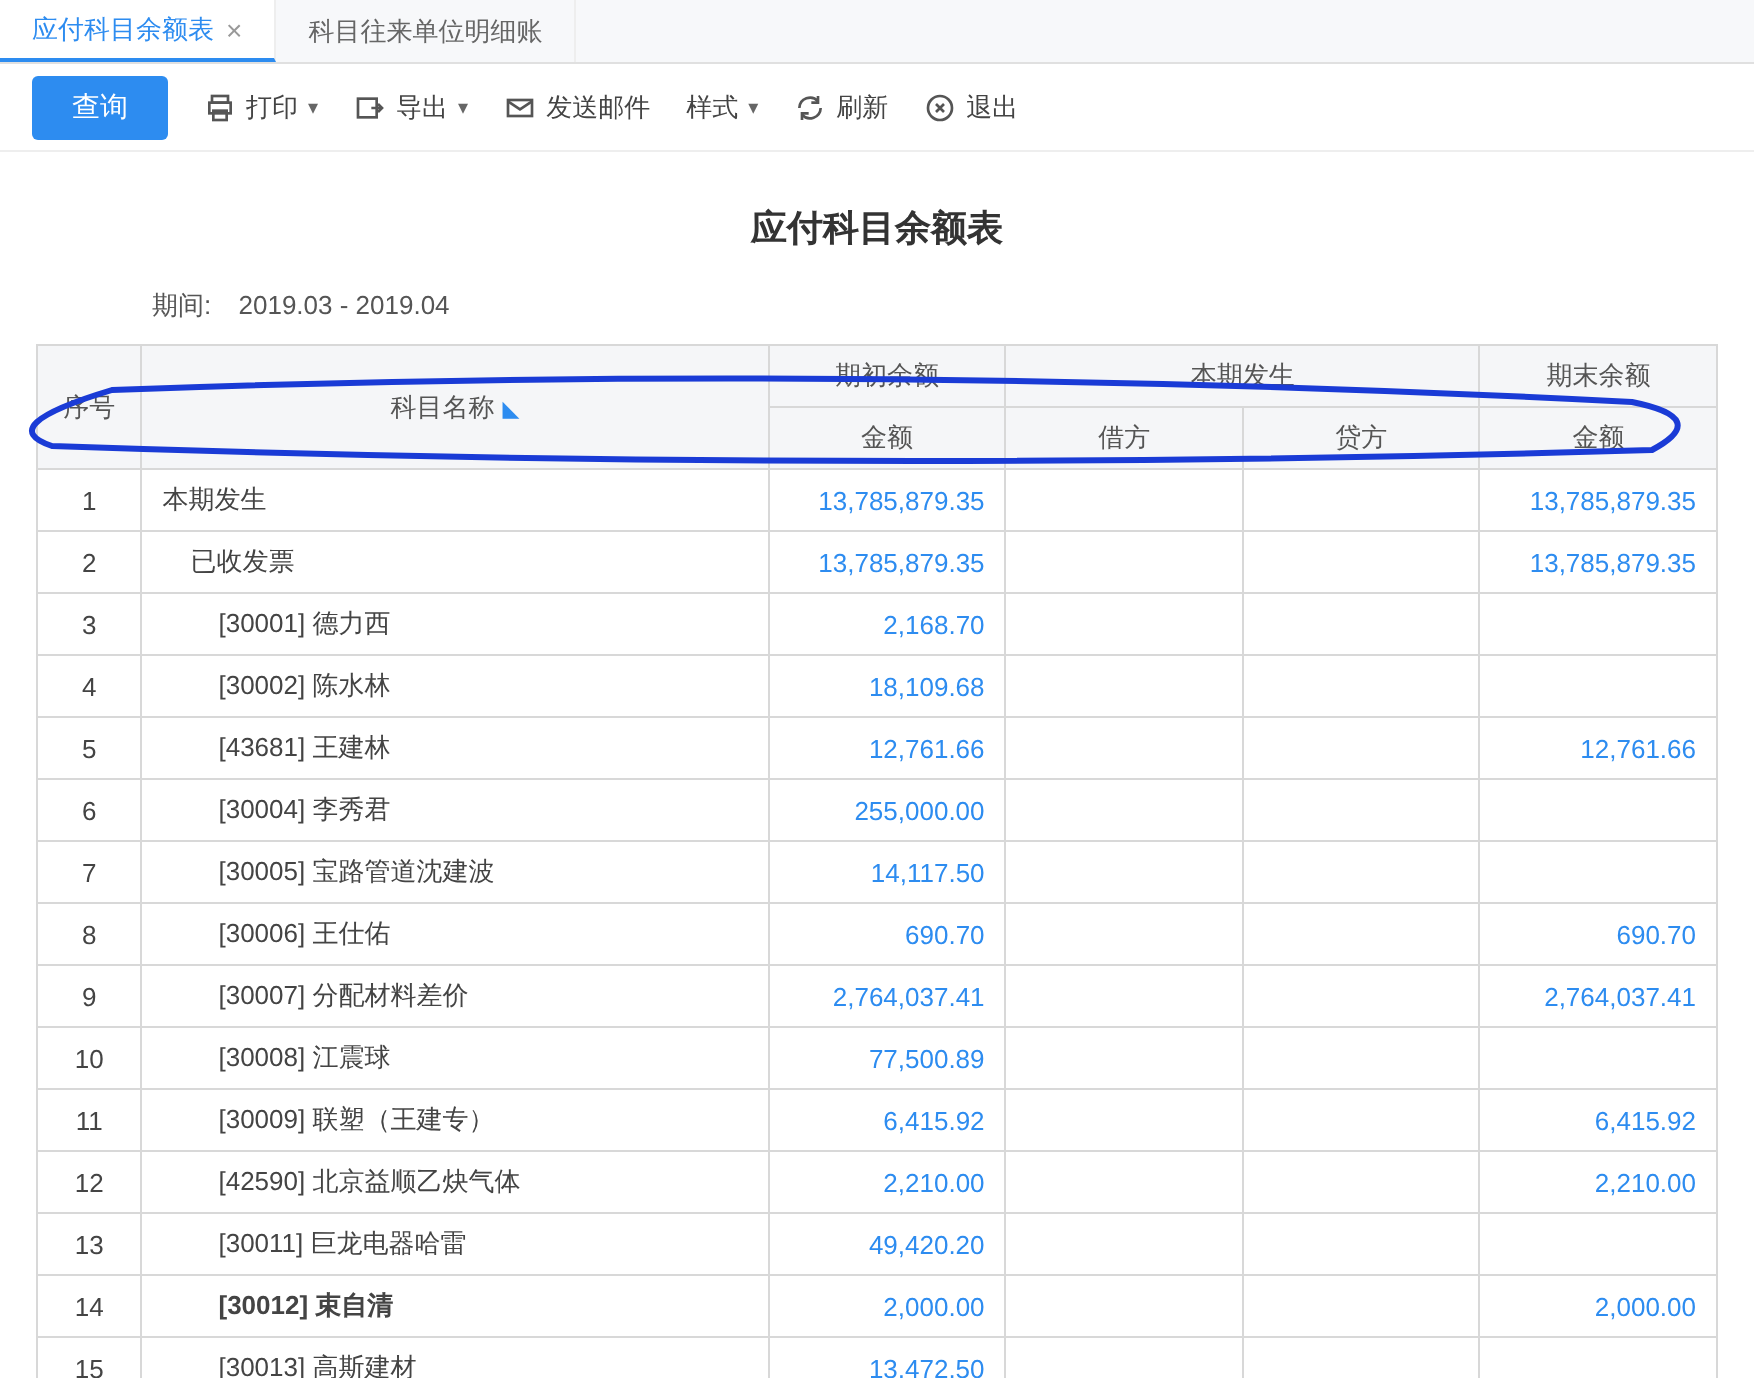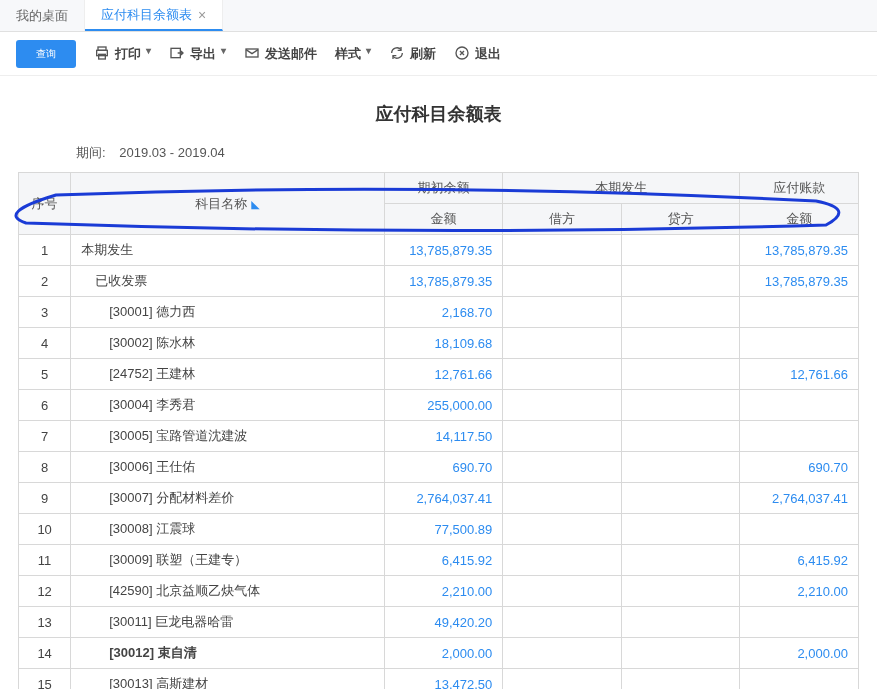--- a/index.html
+++ b/index.html
@@ -4,22 +4,22 @@
 <style>
 * { box-sizing: border-box; margin: 0; padding: 0; }
 body { font-family: "Microsoft YaHei", Arial, sans-serif; font-size: 13px; color: #333; background: #fff; width: 877px; }
 
 .tabs { display: flex; border-bottom: 1px solid #e0e0e0; background: #f7f8fa; height: 32px; align-items: stretch; }
 .tab { padding: 7px 16px; color: #666; cursor: pointer; border-right: 1px solid #eee; display: flex; align-items: center; gap: 6px; }
 .tab.active { color: #2d8cf0; border-bottom: 2px solid #2d8cf0; background: #fff; }
 .tab-close { color: #999; font-size: 14px; line-height: 1; }
 
 .toolbar { display: flex; align-items: center; padding: 6px 16px; gap: 18px; border-bottom: 1px solid #eee; height: 44px; }
-.btn-primary { background: #2d8cf0; color: #fff; border: none; border-radius: 3px; padding: 7px 20px; font-size: 10px; cursor: pointer; }
-.tool-item { display: flex; align-items: flex-start; gap: 5px; color: #444; cursor: pointer; font-weight: bold; }
+.btn-primary { background: #2d8cf0; color: #fff; border: none; border-radius: 3px; padding: 7px 20px; font-size: 14px; cursor: pointer; }
+.tool-item { display: flex; align-items: center; gap: 5px; color: #444; cursor: pointer; }
 .tool-item svg, .tool-item .ico { width: 16px; height: 16px; flex-shrink: 0; }
 .caret { font-size: 10px; color: #666; }
 
 .report-area { padding: 12px 18px 0 18px; }
 .report-title { text-align: center; font-size: 18px; font-weight: bold; margin: 14px 0 18px; }
 .period { margin: 0 0 10px 58px; color: #555; }
 .period-label { margin-right: 10px; }
 
 table { border-collapse: collapse; width: 100%; table-layout: fixed; }
 th, td { border: 1px solid #d8d8d8; padding: 6px 10px; font-size: 13px; height: 30px; }
@@ -30,26 +30,26 @@
 td.num { text-align: right; color: #2d8cf0; }
 td.empty { }
 
 .annot { position: absolute; pointer-events: none; }
 .wrap { position: relative; }
 </style>
 </head>
 <body>
 
 <div class="tabs" id="tab-bar">
-    <div class="tab">
-      <span>我的桌面</span>
-    </div>
     <div class="tab active">
       <span>应付科目余额表</span>
       <span class="tab-close">×</span>
+    </div>
+    <div class="tab">
+      <span>科目往来单位明细账</span>
     </div>
   </div>
 
 <div class="toolbar">
   <button class="btn-primary">查询</button>
 
   <div class="tool-item">
     <svg viewBox="0 0 24 24" fill="none" stroke="#555" stroke-width="2">
         <rect x="6" y="3" width="12" height="5"></rect>
         <rect x="4" y="8" width="16" height="8"></rect>
@@ -113,21 +113,21 @@
         <col style="width:118px">
         <col style="width:118px">
         <col style="width:118px">
     </colgroup>
     <thead>
       <tr>
         <th rowspan="2"><span>序号</span></th>
         <th rowspan="2"><span>科目名称</span><span class="sort-icon">◣</span></th>
         <th>期初余额</th>
         <th colspan="2">本期发生</th>
-        <th>应付账款</th>
+        <th>期末余额</th>
       </tr>
       <tr>
         <th>金额</th>
         <th>借方</th>
         <th>贷方</th>
         <th>金额</th>
       </tr>
     </thead>
     <tbody id="tbody">
         <tr>
@@ -157,21 +157,21 @@
         <tr>
           <td class="idx">4</td>
           <td class="name" style="padding-left: 38px; margin-top: 12px;">[30002] 陈水林</td>
           <td class="num">18,109.68</td>
           <td class="empty"></td>
           <td class="empty"></td>
           <td class="empty"></td>
         </tr>
         <tr>
           <td class="idx">5</td>
-          <td class="name" style="padding-left: 38px;">[24752] 王建林</td>
+          <td class="name" style="padding-left: 38px;">[43681] 王建林</td>
           <td class="num">12,761.66</td>
           <td class="empty"></td>
           <td class="empty"></td>
           <td class="num">12,761.66</td>
         </tr>
         <tr>
           <td class="idx">6</td>
           <td class="name" style="padding-left: 38px;">[30004] 李秀君</td>
           <td class="num">255,000.00</td>
           <td class="empty"></td>

